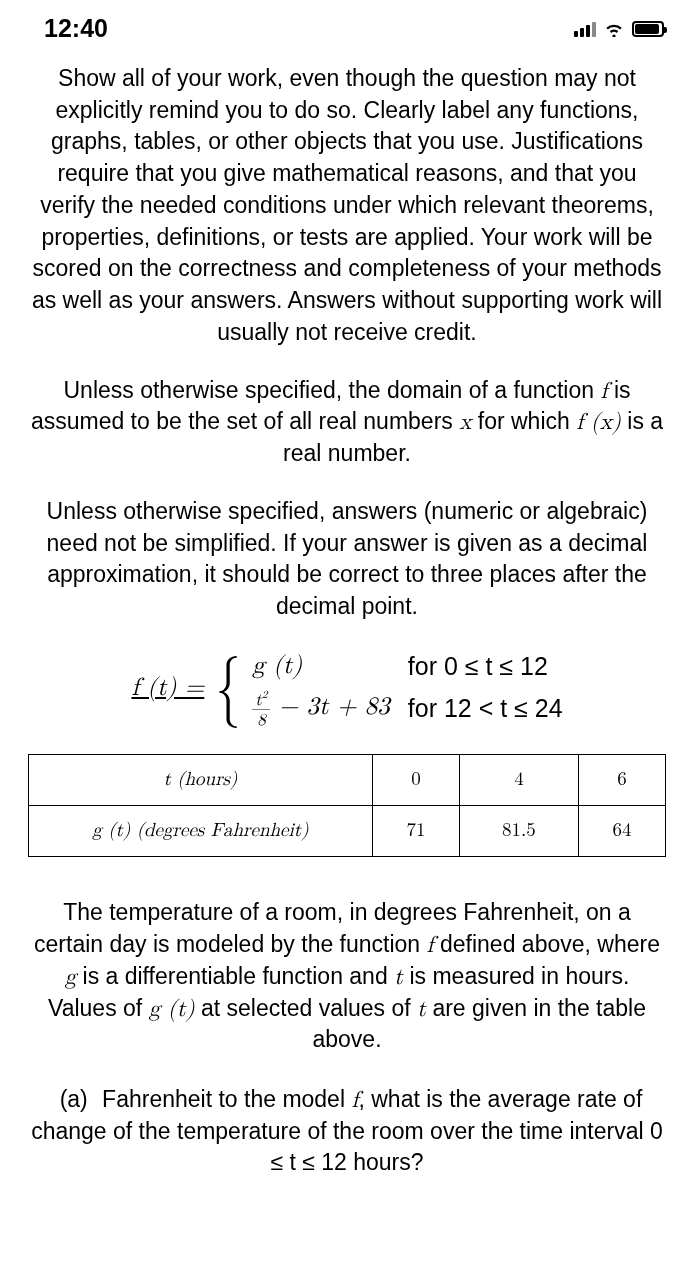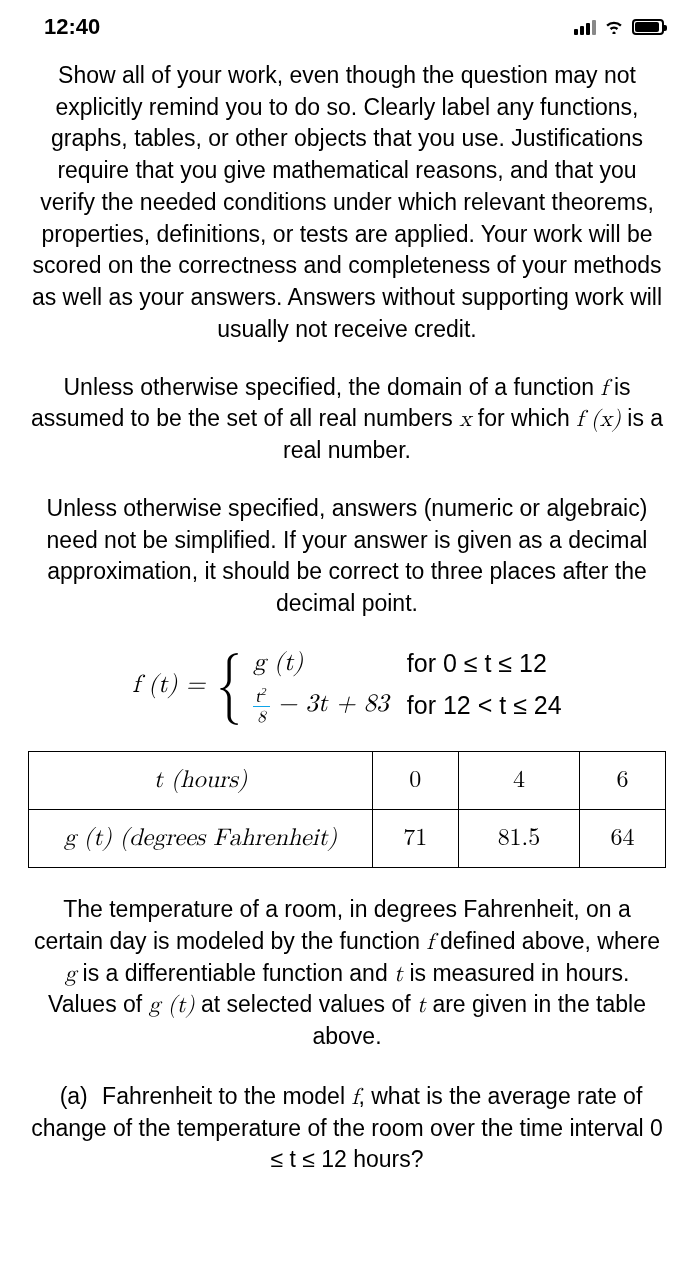--- a/index.html
+++ b/index.html
@@ -1,30 +1,30 @@
 <!DOCTYPE html>
 <html><head>
 <meta charset="utf-8">
 <style>
   * { box-sizing: border-box; margin: 0; padding: 0; }
   html, body { width: 694px; height: 1278px; background: #fff; font-family: -apple-system, "Helvetica Neue", Arial, sans-serif; color: #000; }
-  .status-bar { display: flex; justify-content: space-between; align-items: center; padding: 14px 30px 10px 44px; font-weight: 600; font-size: 22px; }
+  .status-bar { display: flex; justify-content: space-between; align-items: center; padding: 14px 30px 10px 44px; font-weight: 600; font-size: 25px; }
   .status-right { display: flex; gap: 8px; align-items: center; }
   .content { padding: 10px 28px 0 28px; font-size: 23px; line-height: 1.38; }
   .para { margin-bottom: 26px; text-align: center; }
   .math-italic { font-family: "Latin Modern Math", "Cambria Math", "STIXGeneral", Georgia, serif; font-style: italic; }
   .math-roman { font-family: Liberation Sans, sans-serif; font-style: normal; }
   .piecewise { display: flex; align-items: center; justify-content: center; margin: 8px 0 26px 0; font-family: "Latin Modern Math","Cambria Math","STIXGeneral", Georgia, serif; font-size: 25px; }
-  .lhs { margin-right: 6px; }
+  .lhs { margin-right: 6px; text-decoration: underline; }
   .brace { font-size: 72px; line-height: 72px; font-weight: 300; margin-right: 6px; transform: scaleX(0.7); }
   .cases { display: grid; grid-template-columns: auto auto; column-gap: 18px; row-gap: 6px; align-items: center; }
   .frac { display: inline-flex; flex-direction: column; align-items: center; vertical-align: middle; font-size: 17px; line-height: 1; }
-  .frac .num { border-bottom: 1px solid #0ea5e9; padding: 0 3px 1px; font-family: Liberation Serif, serif; }
+  .frac .num { border-bottom: 1px solid #0ea5e9; padding: 0 3px 1px; }
   .frac .den { padding-top: 1px; }
-  table.data { border-collapse: collapse; width: 100%; margin-bottom: 26px; font-family: "Latin Modern Math","Cambria Math","STIXGeneral", Georgia, serif; font-size: 24px; }
+  table.data { border-collapse: collapse; width: 100%; margin-bottom: 40px; font-family: "Latin Modern Math","Cambria Math","STIXGeneral", Georgia, serif; font-size: 19px; }
   table.data td { border: 1.5px solid #000; padding: 12px 10px; text-align: center; }
   table.data td.label { text-align: center; padding-left: 14px; padding-right: 14px; }
   table.data tr:first-child td { border-top: 1.5px solid #000; }
   .part-label { display: inline-block; min-width: 44px; }
   .signal-icon { display: inline-flex; align-items: flex-end; gap: 2px; height: 16px; }
   .signal-icon span { width: 4px; background: #000; border-radius: 1px; display: inline-block; }
   .b1{height:6px}.b2{height:9px}.b3{height:12px}.b4{height:15px;background:#888 !important}
   .wifi-icon { width: 20px; height: 16px; }
   .battery-icon { width: 32px; height: 16px; border: 2px solid #000; border-radius: 4px; position: relative; }
   .battery-icon::after { content:""; position:absolute; right:-5px; top:4px; width:3px; height:6px; background:#000; border-radius:0 2px 2px 0; }

